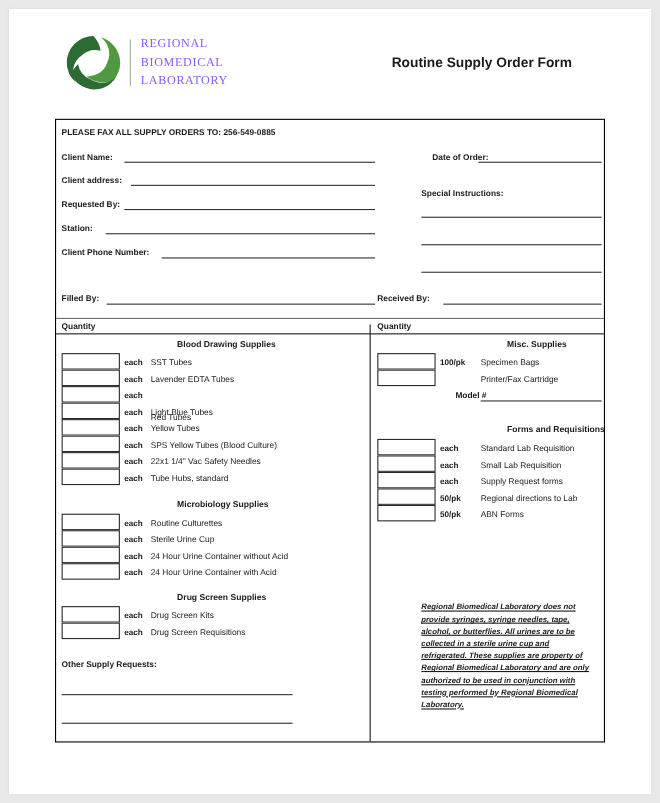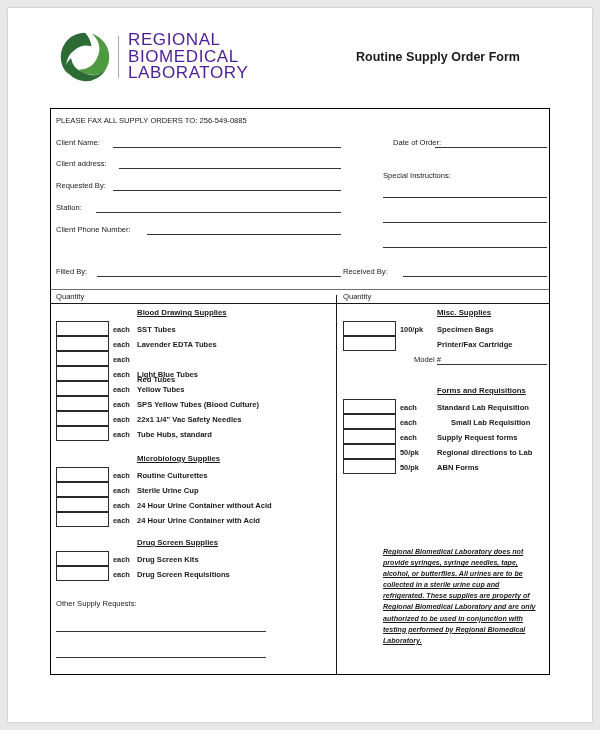--- a/index.html
+++ b/index.html
@@ -29,25 +29,26 @@
     display: flex;
     align-items: center;
   }
   #logo-mark { width: 54px; height: 54px; flex: none; }
   #logo-divider {
     width: 1px; height: 42px;
     background: #9bb58e;
     margin: 0 9px 0 6px;
   }
   #logo-words {
-    font-size: 17px;
+    font-size: 11px;
     line-height: 16.5px;
     letter-spacing: 0.6px;
-    color: #4c1d95;
+    color: #8b5cf6;
     font-weight: 400;
+    font-family: Liberation Serif, serif;
   }
   #form-title {
     position: absolute;
     left: 300px; top: 20px;
     width: 260px;
     text-align: center;
     font-size: 12.5px;
     font-weight: bold;
     color: #1a1a1a;
   }
@@ -57,21 +58,21 @@
     position: absolute;
     left: 42px; top: 100px;
     width: 500px; height: 567px;
     border: 1.6px solid #000;
     box-sizing: border-box;
   }
 
   .lbl {
     position: absolute;
     font-size: 7.6px;
-    font-weight: normal;
+    font-weight: bold;
     color: #1a1a1a;
     white-space: nowrap;
   }
   .ruleline {
     position: absolute;
     height: 0;
     border-bottom: 1.3px solid #333;
   }
   .hrule {
     position: absolute;
@@ -91,32 +92,32 @@
   .unit {
     position: absolute;
     font-size: 7.4px;
     font-weight: bold;
     color: #1a1a1a;
     white-space: nowrap;
   }
   .item {
     position: absolute;
     font-size: 7.6px;
-    font-weight: bold;
+    font-weight: normal;
     color: #1a1a1a;
     white-space: nowrap;
     text-align: center;
   }
   .sect {
     position: absolute;
     font-size: 7.8px;
     font-weight: bold;
     color: #1a1a1a;
-    text-decoration: underline;
     white-space: nowrap;
+    margin-left: 24px;
   }
   
   #col-divider {
     position: absolute;
     left: 285px; top: 186px;
     width: 0; height: 379px;
     border-left: 1.4px solid #1a1a1a;
   }
   
   #disclaimer {
@@ -275,21 +276,21 @@
     <div class="ruleline" style="left:386px; top:255px; width:110px;"></div>
 
     <div class="sect" style="left:386px; top:277px;">Forms and Requisitions</div>
 
     <div class="qbox" style="left:292px; top:290px; width:53px; height:15px;"></div>
     <div class="unit" style="left:349px; top:294px;">each</div>
     <div class="item" style="left:386px; top:294px;">Standard Lab Requisition</div>
 
     <div class="qbox" style="left:292px; top:305px; width:53px; height:15px;"></div>
     <div class="unit" style="left:349px; top:309px;">each</div>
-    <div class="item" style="left:400px; top:309px;">Small Lab Requisition</div>
+    <div class="item" style="left:386px; top:309px;">Small Lab Requisition</div>
 
     <div class="qbox" style="left:292px; top:320px; width:53px; height:15px;"></div>
     <div class="unit" style="left:349px; top:324px;">each</div>
     <div class="item" style="left:386px; top:324px;">Supply Request forms</div>
 
     <div class="qbox" style="left:292px; top:335px; width:53px; height:15px;"></div>
     <div class="unit" style="left:349px; top:339px;">50/pk</div>
     <div class="item" style="left:386px; top:339px;">Regional directions to Lab</div>
 
     <div class="qbox" style="left:292px; top:350px; width:53px; height:15px;"></div>

